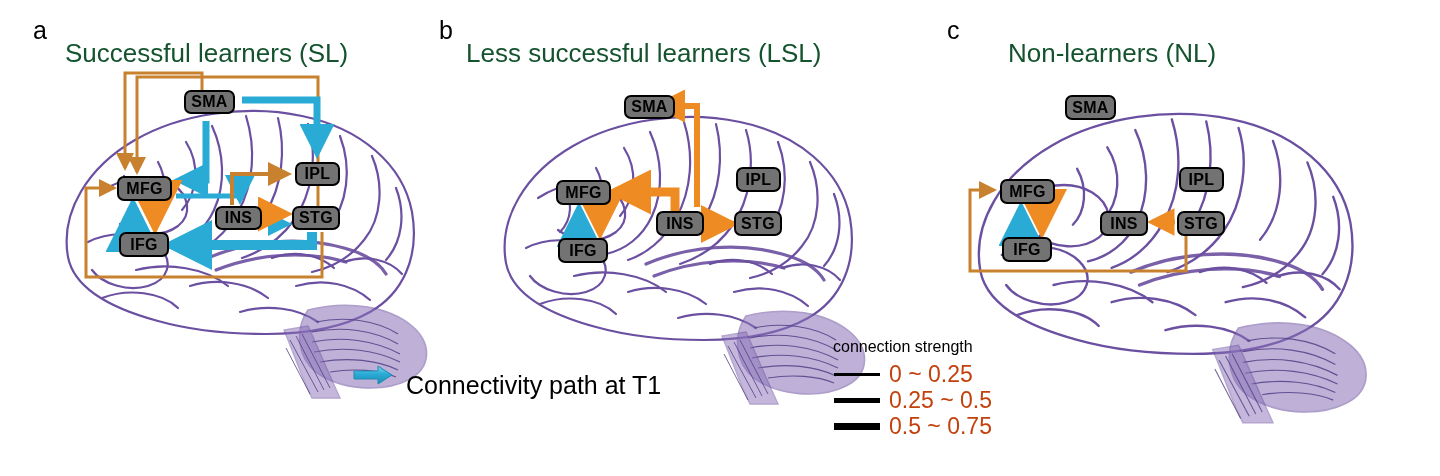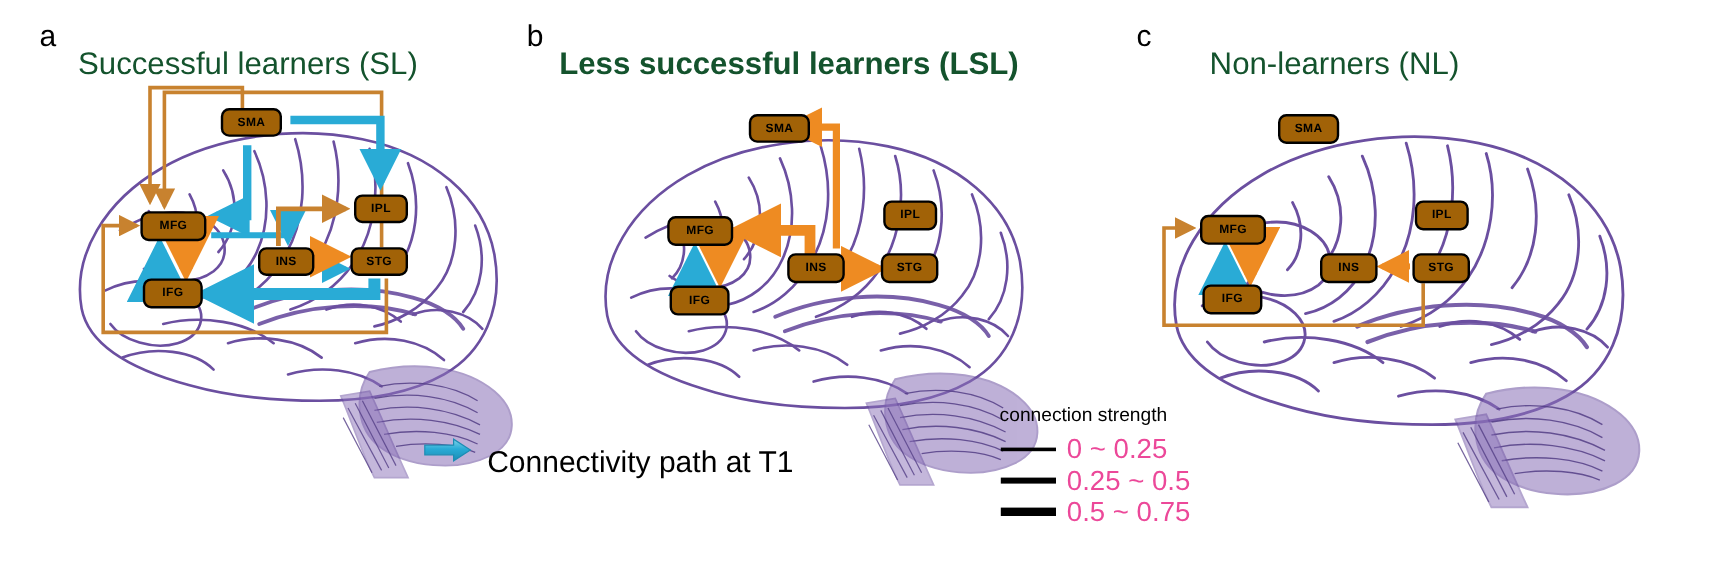--- a/index.html
+++ b/index.html
@@ -12,39 +12,39 @@
   #panel-c{left:930px;width:510px;}
 
   .panel-letter{position:absolute;font-size:25px;line-height:1;color:#000;}
   .panel-title{position:absolute;font-size:26px;line-height:1;white-space:nowrap;color:#14532d;}
 
   
   .brain{position:absolute;}
   .brain svg{display:block;}
 
   
-  .node{position:absolute;border:2px solid #000;border-radius:7px;background:#a16207;
-        font-size:10px;font-weight:bold;letter-spacing:.3px;
+  .node{position:absolute;border:2px solid #000;border-radius:7px;background:#737373;
+        font-size:16px;font-weight:bold;letter-spacing:.3px;
         display:flex;align-items:center;justify-content:center;
         box-sizing:border-box;z-index:40;color:#000;}
 
   
   .conn{position:absolute;left:0;top:0;z-index:30;pointer-events:none;}
 
   
   #legend-paths{position:absolute;left:352px;top:358px;z-index:60;}
   .legend-row{display:flex;align-items:center;height:34px;}
   .legend-row .lbl{font-size:25px;margin-left:12px;white-space:nowrap;color:#000;margin-top:20px;}
 
   #legend-strength{position:absolute;left:833px;top:333px;z-index:60;}
   #legend-strength .ls-title{font-size:16px;line-height:28px;white-space:nowrap;color:#000;}
   .ls-row{display:flex;align-items:center;height:26px;}
   .ls-swatch{width:48px;display:flex;align-items:center;justify-content:center;margin-right:8px;}
   .ls-bar{width:46px;background:#000;}
-  .ls-lbl{font-size:23px;line-height:24px;white-space:nowrap;color:#ec4899;}
+  .ls-lbl{font-size:23px;line-height:24px;white-space:nowrap;color:#c2410c;}
 </style>
 </head>
 <body>
 
 <div class="panel" id="panel-a">
 
   <div class="panel-letter" style="left:33px;top:18px;">a</div>
   <div class="panel-title" style="left:65px;top:40px;">Successful learners (SL)</div>
 
   <div class="brain" style="left:40px;top:72px;">
@@ -173,21 +173,21 @@
   <div class="node" style="left:117px;top:176px;width:55px;height:25px;">MFG</div>
   <div class="node" style="left:119px;top:232px;width:50px;height:25px;">IFG</div>
   <div class="node" style="left:215px;top:206px;width:47px;height:24px;">INS</div>
   <div class="node" style="left:292px;top:206px;width:48px;height:24px;">STG</div>
   <div class="node" style="left:295px;top:162px;width:45px;height:24px;">IPL</div>
 </div>
 
 <div class="panel" id="panel-b">
 
   <div class="panel-letter" style="left:9px;top:18px;">b</div>
-  <div class="panel-title" style="left:36px;top:40px;font-weight:bold;">Less successful learners (LSL)</div>
+  <div class="panel-title" style="left:36px;top:40px;">Less successful learners (LSL)</div>
 
   <div class="brain" style="left:48px;top:78px;">
     <svg width="390" height="330" viewBox="0 0 390 330">
       <g fill="none" stroke="#6b4fa0" stroke-width="2.2" stroke-linecap="round">
         <path d="M28 185 C20 140 48 95 95 68 C140 42 205 32 262 44 C320 56 363 92 372 140
                  C380 186 362 222 330 240 C300 257 262 262 226 262 C190 262 150 258 118 249
                  C70 236 34 216 28 185 Z"></path>
         <path d="M60 120 C85 104 112 100 132 112 C150 123 152 143 138 154 C122 166 96 164 80 152"></path>
         <path d="M48 170 C72 158 104 160 120 176 C134 190 128 208 108 214 C88 220 62 212 52 198"></path>
         <path d="M62 226 C88 216 122 220 138 236"></path>

